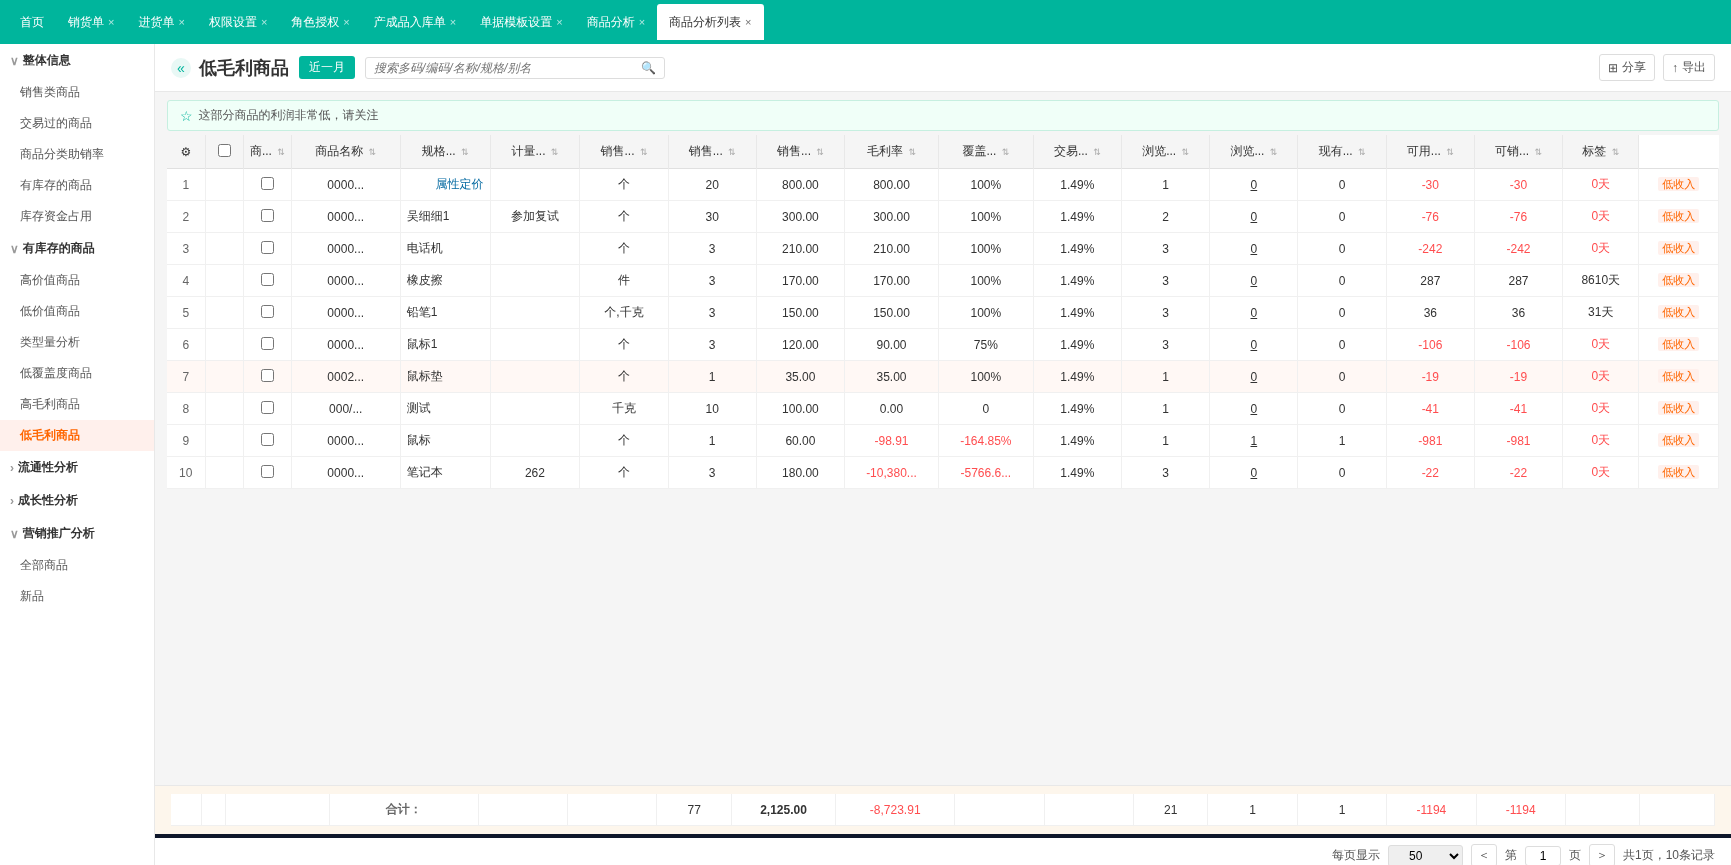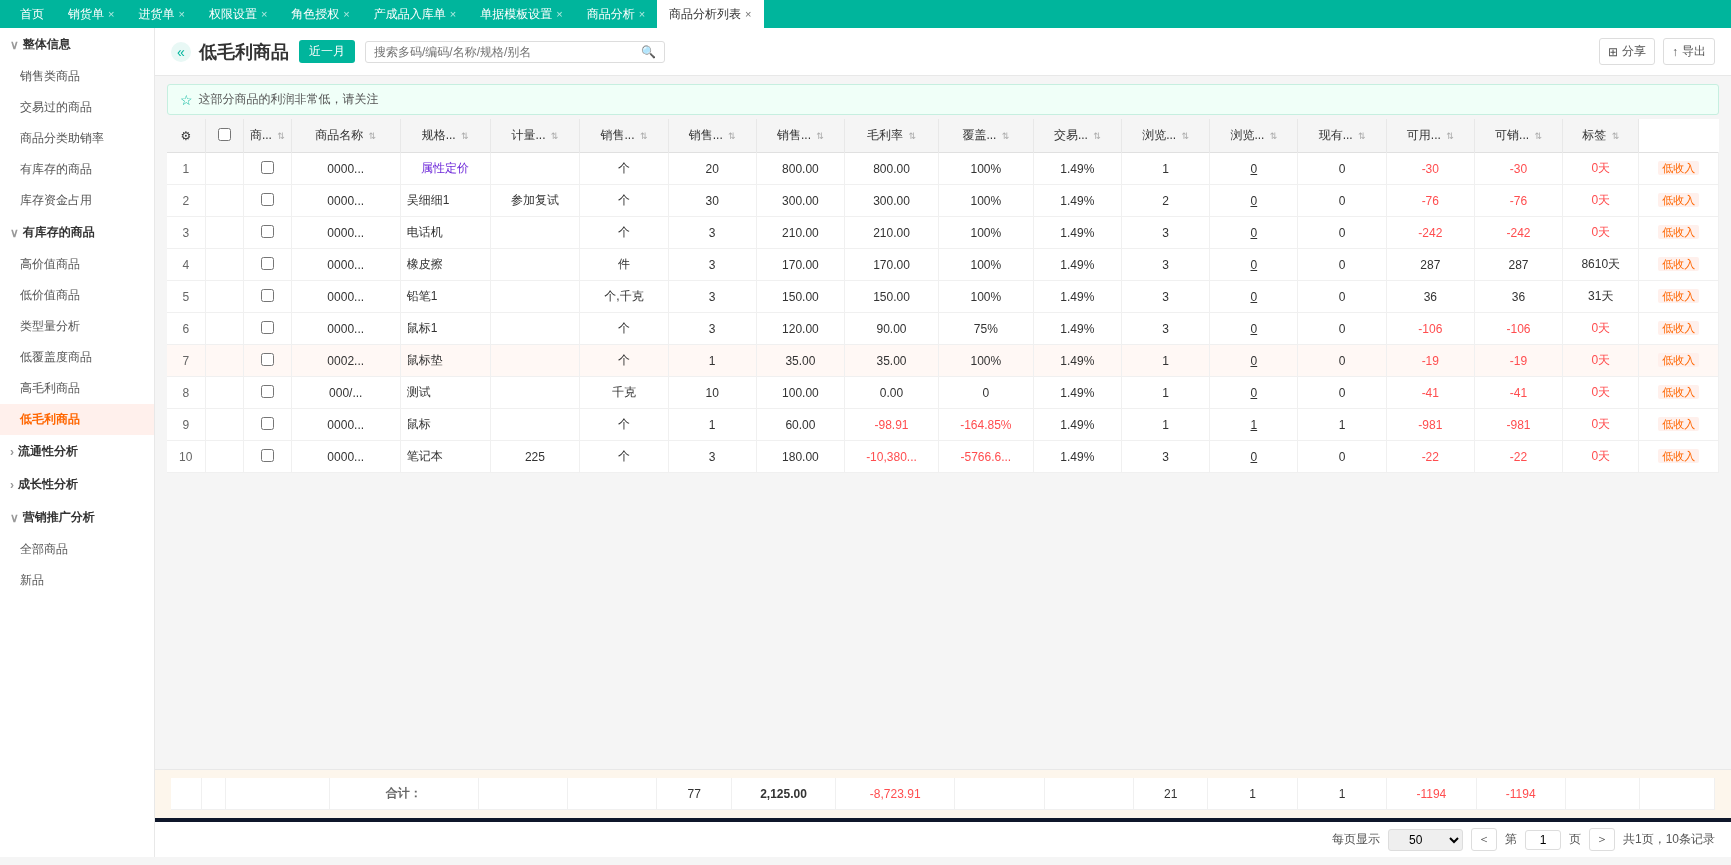--- a/index.html
+++ b/index.html
@@ -1,21 +1,21 @@
 <!DOCTYPE html>
 <html><head>
   <meta charset="utf-8">
   <style>
     * { box-sizing: border-box; margin: 0; padding: 0; font-family: 'Microsoft YaHei', Arial, sans-serif; font-size: 12px; }
     body { background: #f5f5f5; overflow: hidden; width: 1731px; height: 865px; }
 
     
     .top-nav {
       background: #00b59c;
-      height: 28px;
+      height: 44px;
       display: flex;
       align-items: center;
       padding: 0 8px;
     }
     .top-nav .nav-item {
       color: #fff;
       padding: 0 12px;
       height: 36px;
       display: flex;
       align-items: center;
@@ -99,20 +99,21 @@
       padding: 3px 8px;
       flex: 1;
       max-width: 300px;
     }
     .search-box input {
       border: none;
       outline: none;
       font-size: 12px;
       color: #000000;
       width: 100%;
+      font-style: italic;
     }
     .search-icon { color: #999; margin-left: 4px; }
     .header-actions {
       margin-left: auto;
       display: flex;
       gap: 8px;
     }
     .action-btn {
       display: flex;
       align-items: center;
@@ -378,21 +379,21 @@
             <th>可销... <span class="sort-arrows">⇅</span></th>
             <th>标签 <span class="sort-arrows">⇅</span></th>
           </tr>
         </thead>
         <tbody id="table-body">
         <tr>
               <td class="row-num">1</td>
       <td></td>
       <td class="checkbox-cell"><input type="checkbox" style=""></td>
       <td>0000...</td>
-      <td style="text-align:center; cursor:pointer; color:#6d28d9;">属性定价</td>
+      <td style="text-align:right; cursor:pointer; color:#0369a1;">属性定价</td>
       <td></td>
       <td>个</td>
       <td>20</td>
       <td>800.00</td>
       <td style="">800.00</td>
       <td style="color:#333">100%</td>
       <td>1.49%</td>
       <td>1</td>
       <td class="underline-link">0</td>
       <td>0</td>
@@ -568,21 +569,21 @@
       <td style="color:#ff4d4f">-981</td>
       <td style="color:#ff4d4f">0天</td>
       <td><span style="color:#ff6600; background:#fff0ec; padding:1px 4px; border-radius:2px; font-size:11px;">低收入</span></td>
     </tr>
             <tr>
               <td class="row-num">10</td>
       <td></td>
       <td class="checkbox-cell"><input type="checkbox" style=""></td>
       <td>0000...</td>
       <td style="text-align:left; cursor:pointer; color:#333;">笔记本</td>
-      <td>225</td>
+      <td>262</td>
       <td>个</td>
       <td>3</td>
       <td>180.00</td>
       <td style="color:#ff4d4f">-10,380...</td>
       <td style="color:#ff4d4f">-5766.6...</td>
       <td>1.49%</td>
       <td>3</td>
       <td class="underline-link">0</td>
       <td>0</td>
       <td style="color:#ff4d4f">-22</td>

